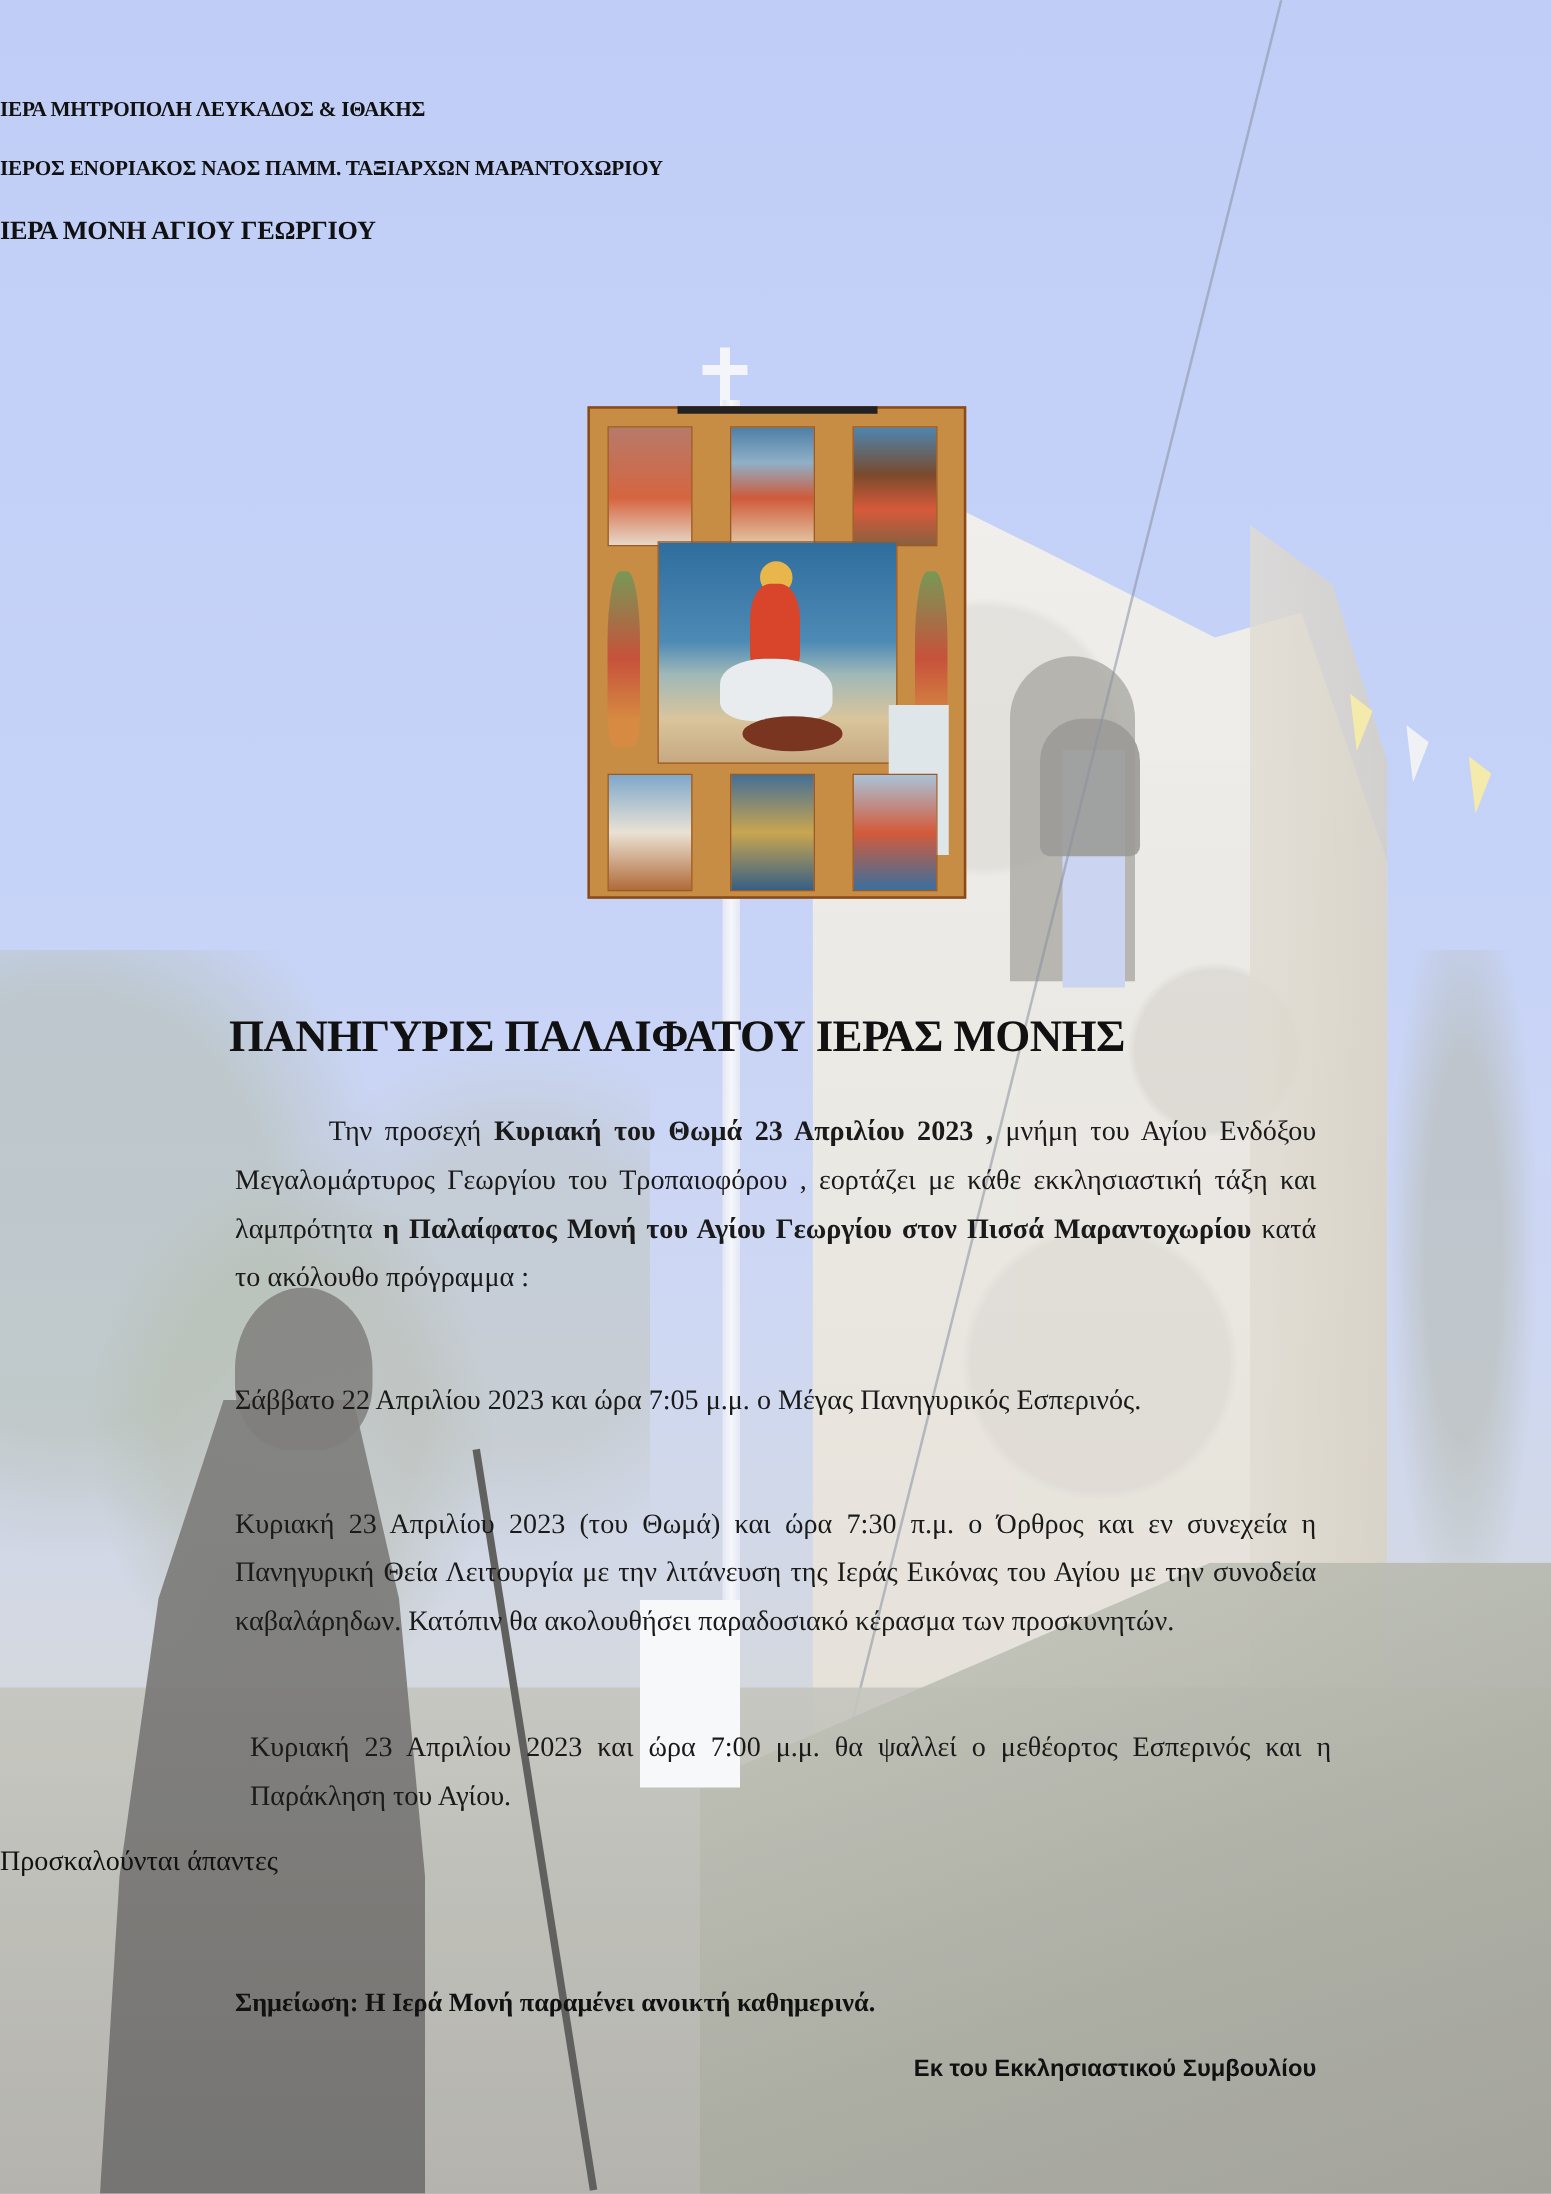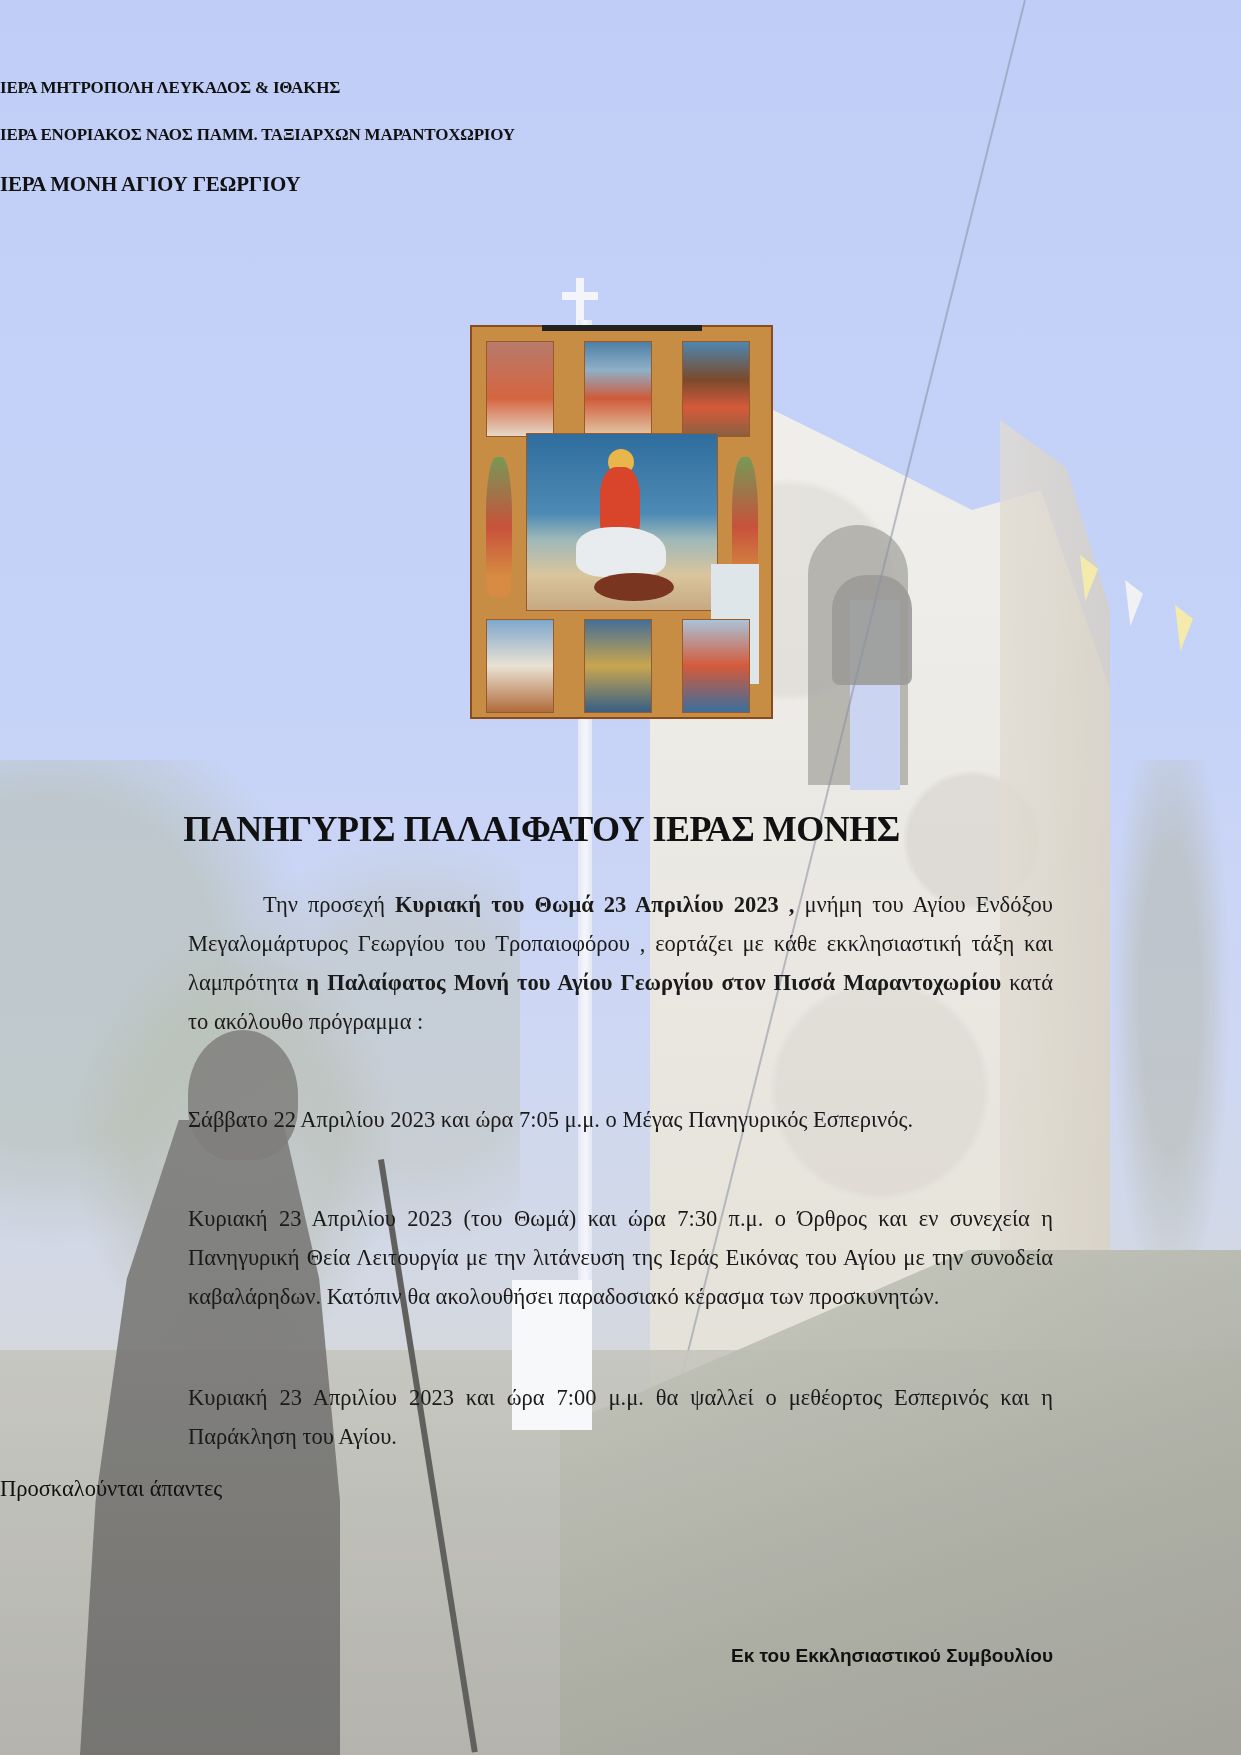--- a/index.html
+++ b/index.html
@@ -122,21 +122,21 @@
       position: absolute; left: 0; top: 808px; width: 1083px; text-align: center;
       font-size: 36px; font-weight: bold; letter-spacing: -0.5px;
     }
     .body-text {
       position: absolute; left: 188px; width: 865px;
       font-size: 22.5px; line-height: 39px; text-align: justify; color: #1a1a1a;
     }
     .p1 { top: 885px; text-indent: 75px; }
     .p2 { top: 1100px; }
     .p3 { top: 1199px; }
-    .p4 { top: 1378px; }
+    .p4 { top: 1378px; margin-left: 12px; }
     .invite { position: absolute; left: 0; top: 1476px; width: 1241px; font-size: 22.5px; }
     .note { position: absolute; left: 188px; top: 1590px; font-size: 21px; font-weight: bold; }
     .sign {
       position: absolute; right: 188px; top: 1645px; font-size: 19px; font-weight: bold;
       font-family: "Liberation Sans", "DejaVu Sans", sans-serif;
     }
     b { font-weight: bold; }
   </style>
 </head>
 <body>
@@ -161,21 +161,21 @@
   <div class="grass"></div>
   <div class="white-wall"></div>
   <div class="woman-body"></div>
   <div class="woman-head"></div>
   <div class="cane"></div>
   <div class="overlay"></div>
 </div>
 
 <div class="content">
   <div class="hdr h1">ΙΕΡΑ ΜΗΤΡΟΠΟΛΗ ΛΕΥΚΑΔΟΣ &amp; ΙΘΑΚΗΣ</div>
-  <div class="hdr h2">ΙΕΡΑ ΕΝΟΡΙΑΚΟΣ ΝΑΟΣ ΠΑΜΜ. ΤΑΞΙΑΡΧΩΝ ΜΑΡΑΝΤΟΧΩΡΙΟΥ</div>
+  <div class="hdr h2">ΙΕΡΟΣ ΕΝΟΡΙΑΚΟΣ ΝΑΟΣ ΠΑΜΜ. ΤΑΞΙΑΡΧΩΝ ΜΑΡΑΝΤΟΧΩΡΙΟΥ</div>
   <div class="hdr h3">ΙΕΡΑ ΜΟΝΗ ΑΓΙΟΥ ΓΕΩΡΓΙΟΥ</div>
 
   <div class="icon-img" title="icon of Saint George slaying the dragon with six scenes of martyrdom">
     <div class="topbar"></div>
     <div class="panel t1"></div>
     <div class="panel t2"></div>
     <div class="panel t3"></div>
     <div class="vase l"></div>
     <div class="vase r"></div>
     <div class="panel mid">
@@ -192,14 +192,15 @@
 
   <div class="title">ΠΑΝΗΓΥΡΙΣ ΠΑΛΑΙΦΑΤΟΥ ΙΕΡΑΣ ΜΟΝΗΣ</div>
 
   <div class="body-text p1"><span>Την προσεχή </span><b>Κυριακή του Θωμά 23 Απριλίου 2023 ,</b><span> μνήμη του Αγίου Ενδόξου Μεγαλομάρτυρος Γεωργίου του Τροπαιοφόρου , εορτάζει με κάθε εκκλησιαστική τάξη και λαμπρότητα </span><b>η Παλαίφατος Μονή του Αγίου Γεωργίου στον Πισσά Μαραντοχωρίου</b><span> κατά το ακόλουθο πρόγραμμα :</span></div>
 
   <div class="body-text p2">Σάββατο 22 Απριλίου 2023 και ώρα 7:05 μ.μ. ο Μέγας Πανηγυρικός Εσπερινός.</div>
   <div class="body-text p3">Κυριακή 23 Απριλίου 2023 (του Θωμά) και ώρα 7:30 π.μ. ο Όρθρος και εν συνεχεία η Πανηγυρική Θεία Λειτουργία  με την λιτάνευση της Ιεράς Εικόνας του Αγίου με την συνοδεία καβαλάρηδων. Κατόπιν θα ακολουθήσει παραδοσιακό κέρασμα των προσκυνητών.</div>
   <div class="body-text p4">Κυριακή 23 Απριλίου 2023 και ώρα 7:00 μ.μ. θα ψαλλεί ο μεθέορτος Εσπερινός και η Παράκληση του Αγίου.</div>
 
   <div class="invite">Προσκαλούνται άπαντες</div>
+  <div class="note">Σημείωση: Η Ιερά Μονή παραμένει ανοικτή καθημερινά.</div>
   <div class="sign">Εκ του Εκκλησιαστικού Συμβουλίου</div>
 </div>
 
 </body></html>

